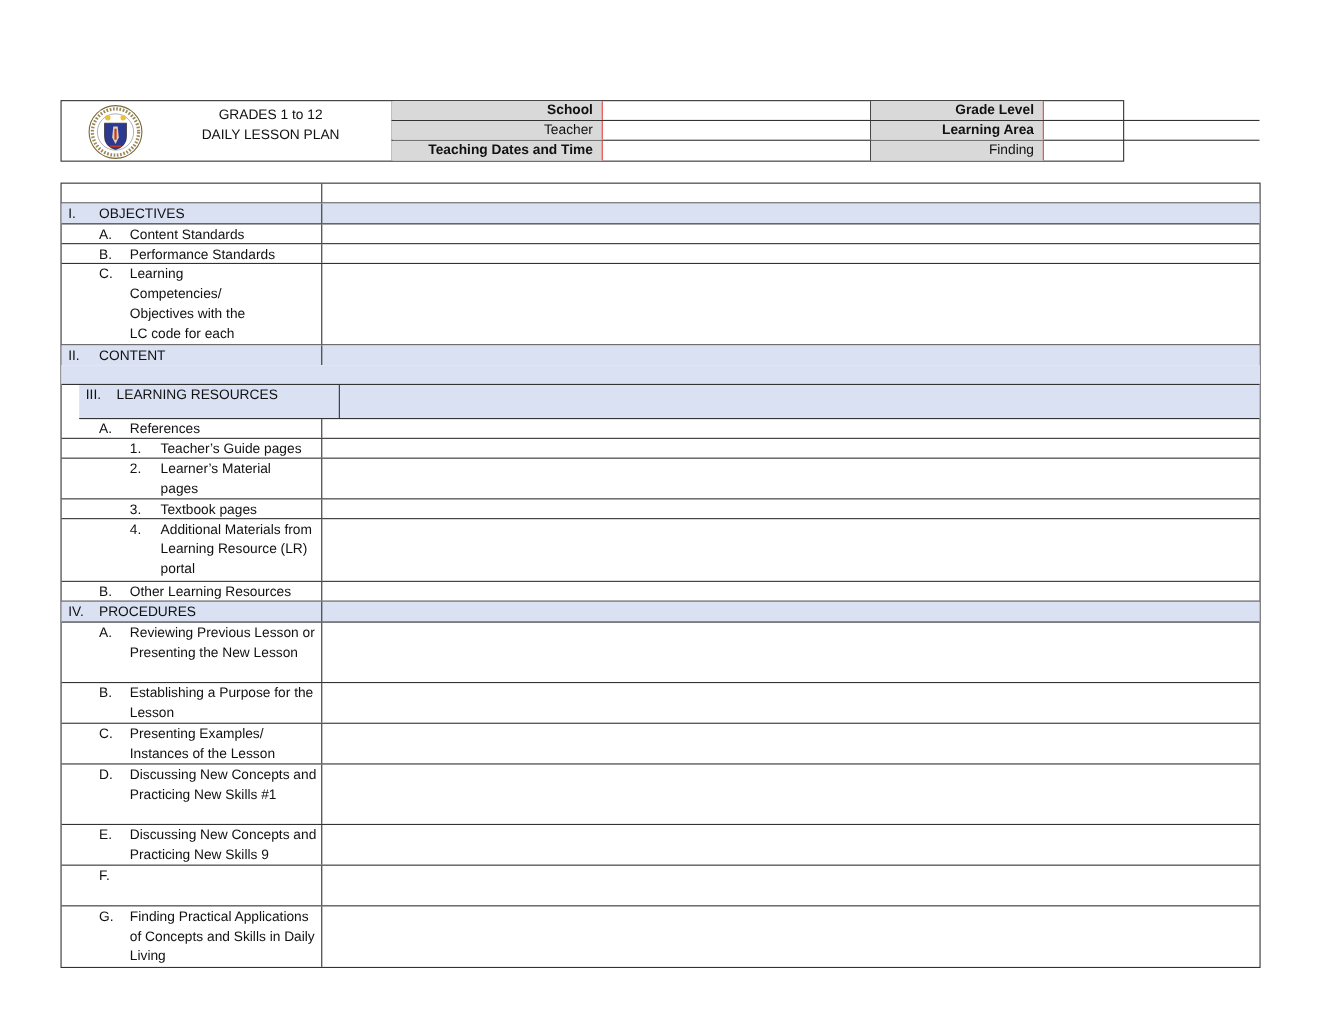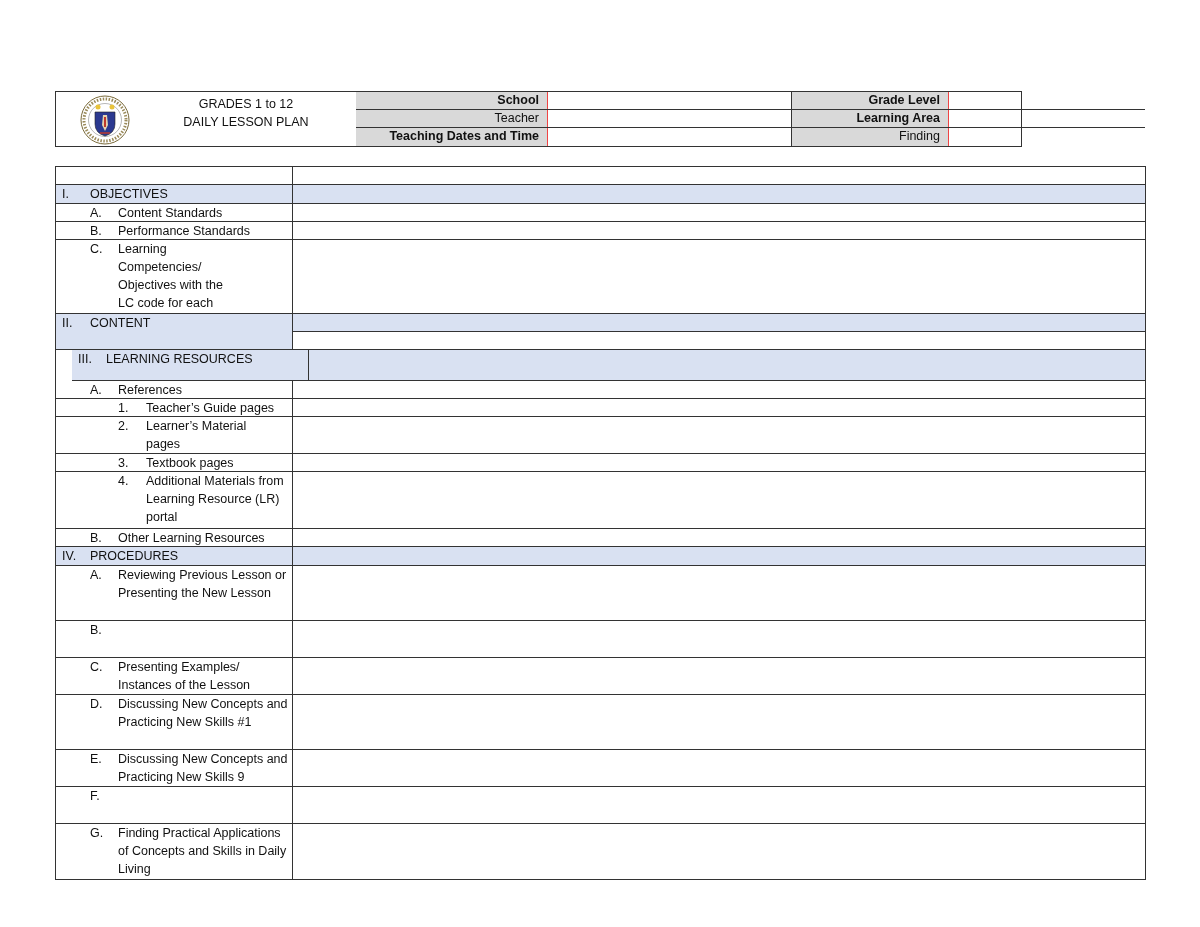--- a/index.html
+++ b/index.html
@@ -123,21 +123,21 @@
     <div class="row" style="height:74px;">
       <div class="c1 lvl1">
           <div class="item">
             <span class="num">C.</span>
             <span class="txt" style="padding-right:60px;">Learning Competencies/ Objectives with the LC code for each</span>
           </div>
         </div>
       <div class="c2"></div>
     </div>
 
-    <div class="row blue" style="height:36px;">
+    <div class="row blue" style="height:36px;flex-direction:column;">
       <div class="c1 lvl0">
           <div class="item">
             <span class="num">II.</span>
             <span class="txt">CONTENT</span>
           </div>
         </div>
       <div class="c2" style="background:#fff;">
           <div class="split-top"></div>
         </div>
     </div>
@@ -229,20 +229,21 @@
             <span class="txt">Reviewing Previous Lesson or Presenting the New Lesson</span>
           </div>
         </div>
       <div class="c2"></div>
     </div>
 
     <div class="row" style="height:37px;">
       <div class="c1 lvl1">
           <div class="item">
             <span class="num">B.</span>
+            <span class="txt">Establishing a Purpose for the Lesson</span>
           </div>
         </div>
       <div class="c2"></div>
     </div>
 
     <div class="row" style="height:37px;">
       <div class="c1 lvl1">
           <div class="item">
             <span class="num">C.</span>
             <span class="txt">Presenting Examples/ Instances of the Lesson</span>

